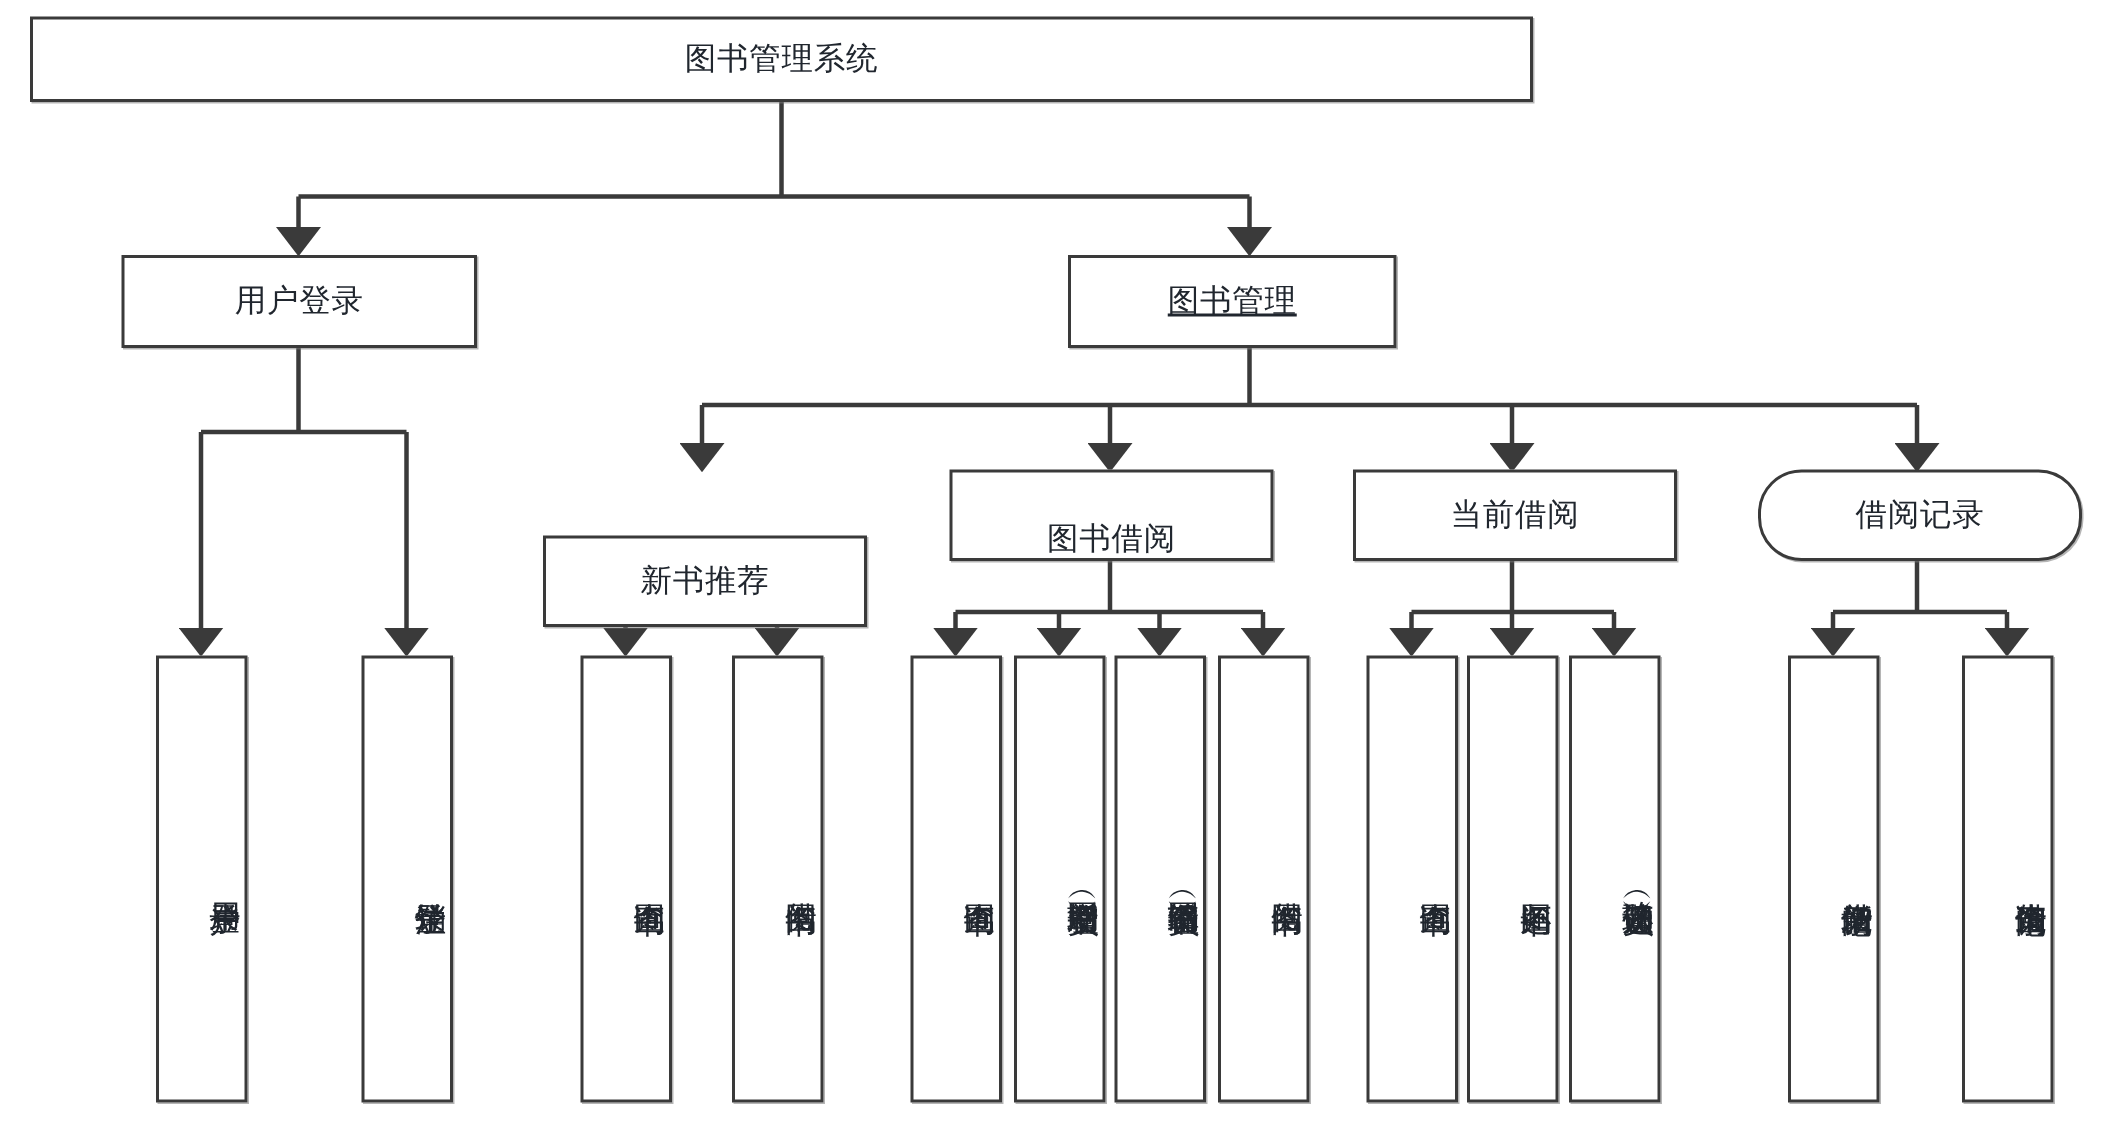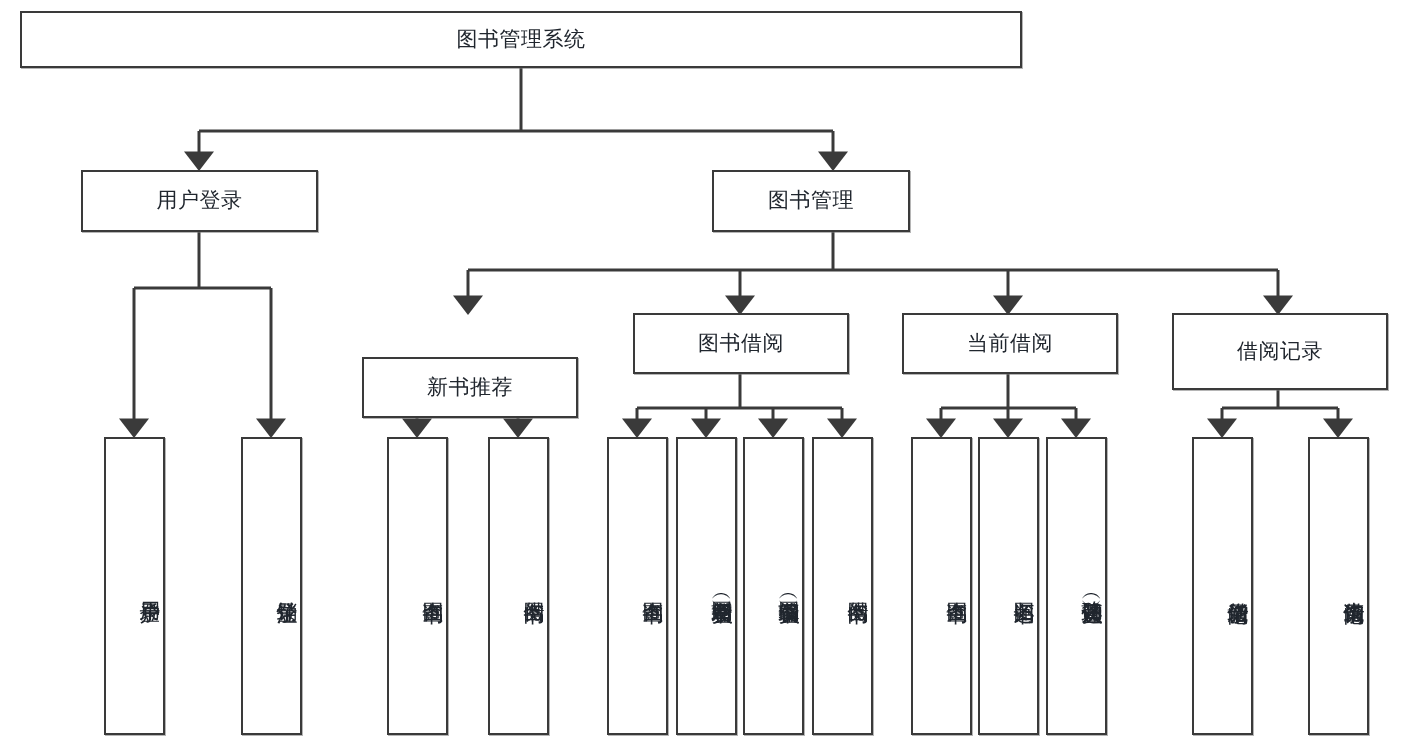--- a/index.html
+++ b/index.html
@@ -33,21 +33,21 @@
     box-shadow: 1px 1px 0 rgba(120,120,120,0.55);
     display: flex;
     align-items: center;
     justify-content: center;
     color: #20262e;
     letter-spacing: 0.5px;
   }
   .node.horiz {
     font-size: 21px;
     line-height: 1.2;
-    padding: 16px 6px;
+    padding: 0 6px;
   }
   .node.vert {
     writing-mode: vertical-rl;
     text-orientation: upright;
     font-size: 21px;
     line-height: 1.28;
     padding: 14px 0;
     align-items: flex-start;
     justify-content: center;
     white-space: normal;
@@ -128,37 +128,37 @@
   </svg>
 
   <div class="node horiz" style="left:20px; top:11px; width:1002px; height:57px;">
     <span class="label">图书管理系统</span>
   </div>
 
   <div class="node horiz" style="left:81px; top:170px; width:237px; height:62px;">
     <span class="label">用户登录</span>
   </div>
 
-  <div class="node horiz" style="left:712px; top:170px; width:198px; height:62px;">
+  <div class="node horiz" style="left:712px; top:170px; width:219px; height:62px;text-decoration:underline;">
     <span class="label">图书管理</span>
   </div>
 
   <div class="node horiz" style="left:362px; top:313px; width:216px; height:61px;margin-top:44px;">
     <span class="label">新书推荐</span>
   </div>
 
   <div class="node horiz" style="left:633px; top:313px; width:216px; height:61px;align-items:flex-end;">
     <span class="label">图书借阅</span>
   </div>
 
   <div class="node horiz" style="left:902px; top:313px; width:216px; height:61px;justify-content:center;">
     <span class="label">当前借阅</span>
   </div>
 
-  <div class="node horiz" style="left:1172px; top:313px; width:216px; height:77px;">
+  <div class="node horiz" style="left:1172px; top:313px; width:216px; height:61px;border-radius:29px;">
     <span class="label">借阅记录</span>
   </div>
 
   <div class="node vert" style="left:104px; top:437px; width:61px; height:298px;">
     <span class="label">用户登录</span>
   </div>
 
   <div class="node vert" style="left:241px; top:437px; width:61px; height:298px;">
     <span class="label">注销登录</span>
   </div>

